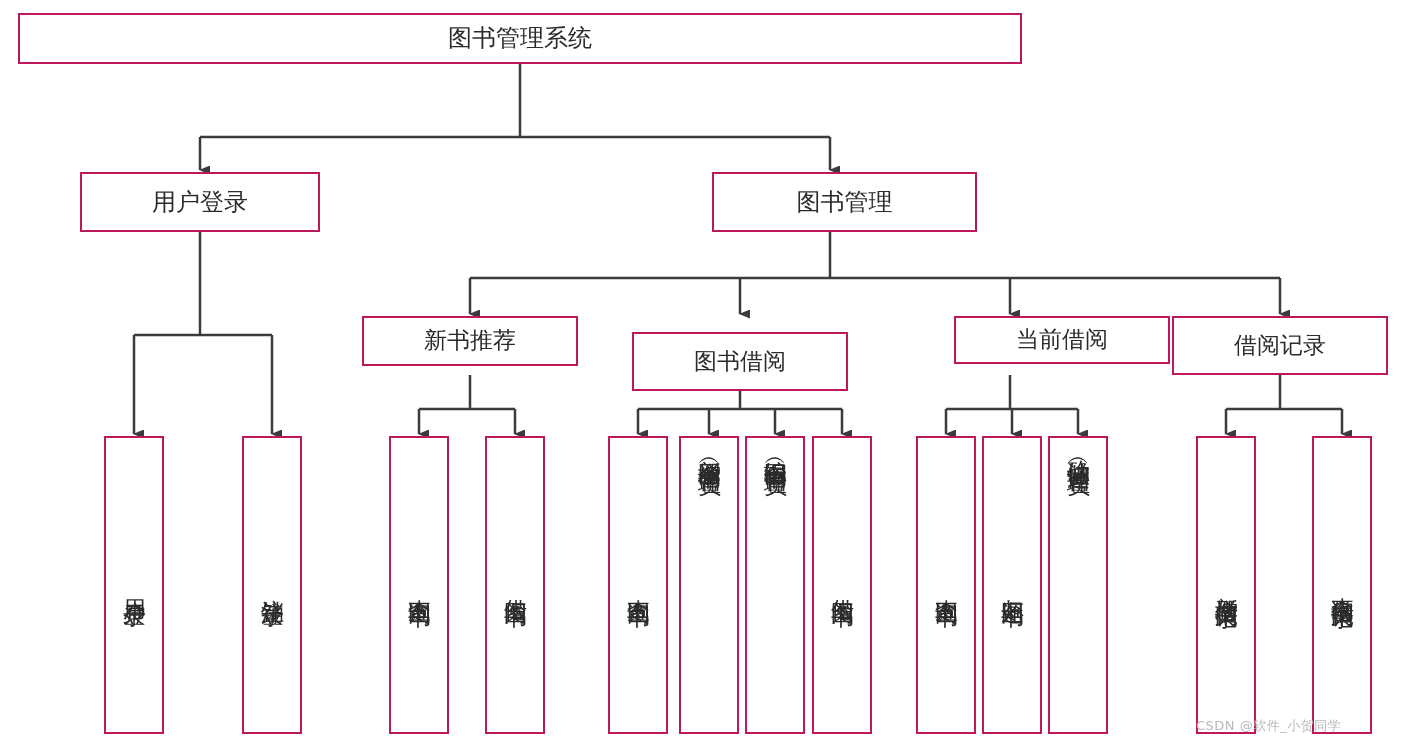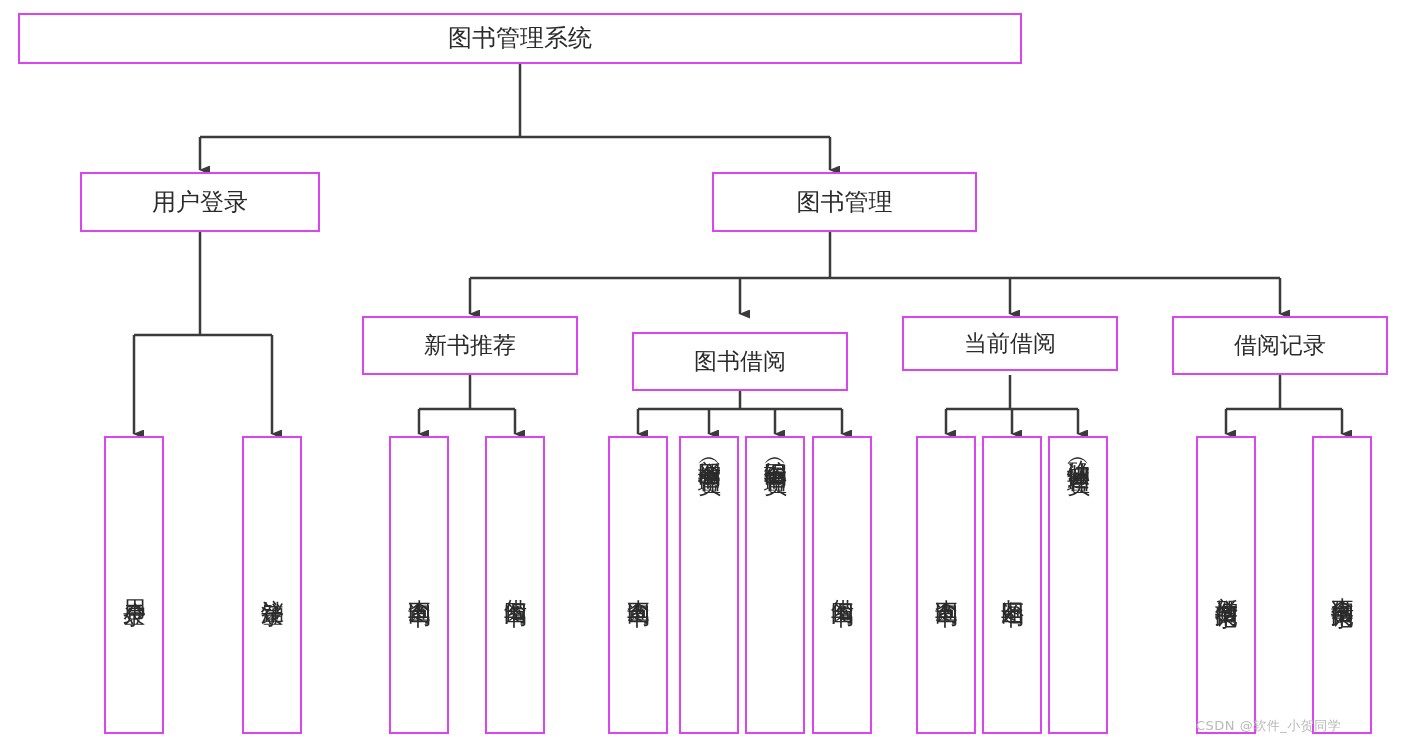--- a/index.html
+++ b/index.html
@@ -22,21 +22,21 @@
     left: 0;
     top: 0;
     width: 1405px;
     height: 747px;
     pointer-events: none;
   }
   .node {
     position: absolute;
     box-sizing: border-box;
     background: #ffffff;
-    border: 2px solid #d946ef;
+    border: 2px solid #be185d;
     display: flex;
     align-items: center;
     justify-content: center;
     overflow: hidden;
   }
   .node-label {
     color: #2b2b2b;
     line-height: 1.12;
     white-space: nowrap;
     text-align: center;
@@ -119,27 +119,27 @@
   <div id="node-layer">
       <div class="node level0 horizontal" style="left: 18px; top: 13px; width: 1004px; height: 51px;">
         <span class="node-label">图书管理系统</span>
       </div>
       <div class="node level1 horizontal" style="left: 80px; top: 172px; width: 240px; height: 60px;">
         <span class="node-label">用户登录</span>
       </div>
       <div class="node level1 horizontal" style="left: 712px; top: 172px; width: 265px; height: 60px;">
         <span class="node-label">图书管理</span>
       </div>
-      <div class="node level2 horizontal" style="left: 362px; top: 316px; width: 216px; height: 59px;">
+      <div class="node level2 horizontal" style="left: 362px; top: 316px; width: 216px; height: 50px;">
         <span class="node-label">新书推荐</span>
       </div>
       <div class="node level2 horizontal" style="left: 632px; top: 316px; width: 216px; height: 59px; margin-top: 16px;">
         <span class="node-label">图书借阅</span>
       </div>
-      <div class="node level2 horizontal" style="left: 902px; top: 316px; width: 216px; height: 55px;">
+      <div class="node level2 horizontal" style="left: 954px; top: 316px; width: 216px; height: 48px;">
         <span class="node-label">当前借阅</span>
       </div>
       <div class="node level2 horizontal" style="left: 1172px; top: 316px; width: 216px; height: 59px;">
         <span class="node-label">借阅记录</span>
       </div>
       <div class="node level3 vertical leaf" style="left: 104px; top: 436px; width: 60px; height: 298px;">
         <span class="node-label">用户登录</span>
       </div>
       <div class="node level3 vertical leaf" style="left: 242px; top: 436px; width: 60px; height: 298px;">
         <span class="node-label">注销登录</span>

